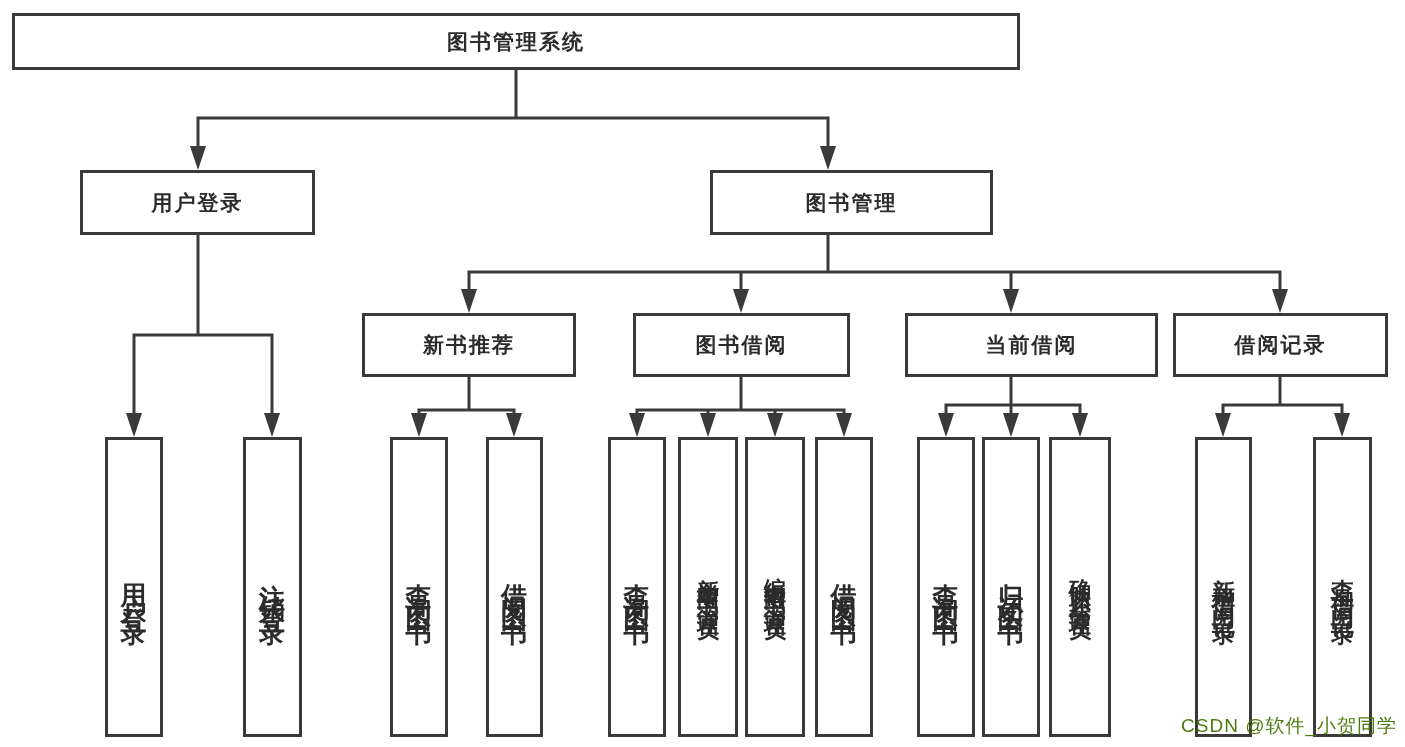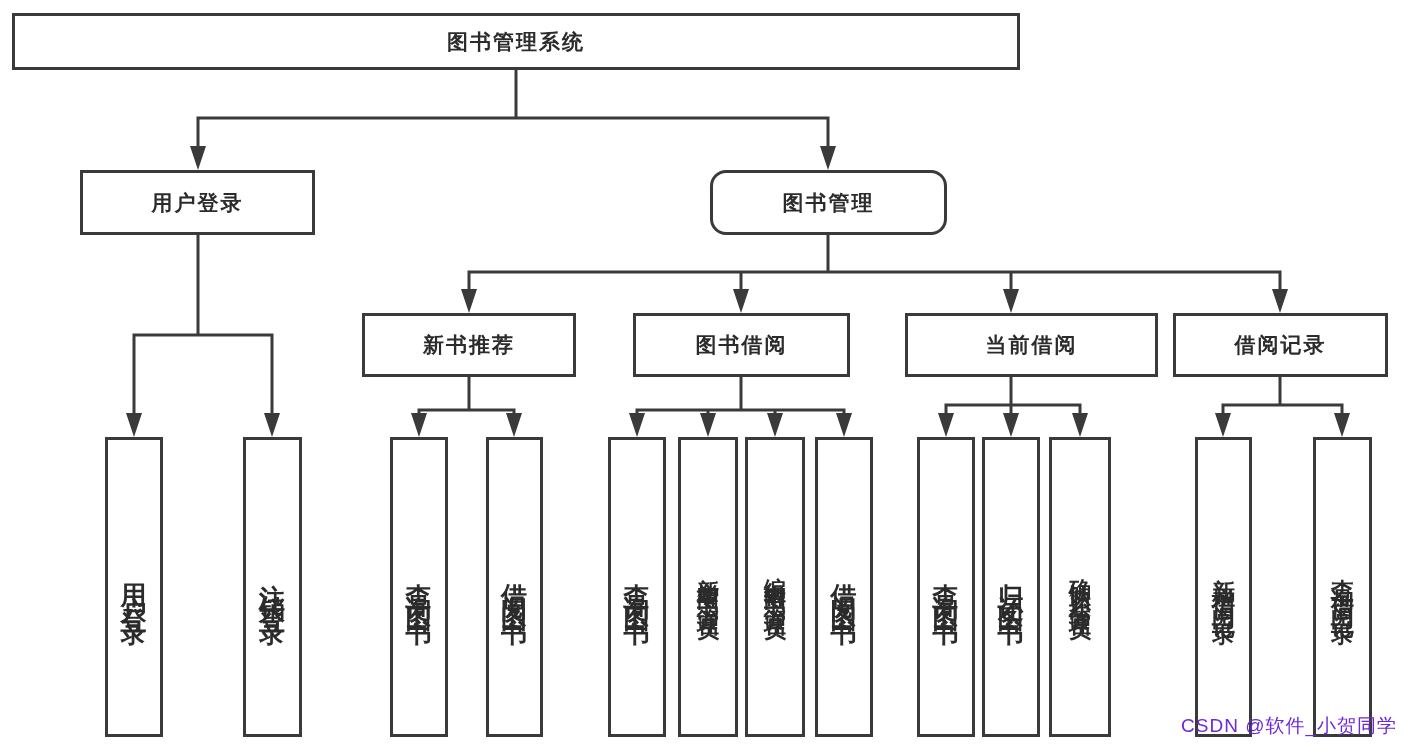--- a/index.html
+++ b/index.html
@@ -41,21 +41,21 @@
     line-height: 1;
   }
   .vlabel.short { font-size: 26px; letter-spacing: 12px; }
   .vlabel.mid   { font-size: 23px; letter-spacing: 9px;  }
   .vlabel.long  { font-size: 22px; letter-spacing: 6px;  }
   .watermark {
     position: absolute;
     right: 8px;
     bottom: 8px;
     font-size: 19px;
-    color: #6d28d9;
+    color: #4d7c0f;
     letter-spacing: 1px;
     z-index: 3;
     white-space: nowrap;
   }
 </style>
 </head>
 <body>
 
 <div class="stage">
 
@@ -114,21 +114,21 @@
     </g>
   </svg>
 
   <div class="node" style="left:12px; top:13px; width:1008px; height:57px;">
     <span class="hlabel">图书管理系统</span>
   </div>
 
   <div class="node" style="left:80px; top:170px; width:235px; height:65px;">
     <span class="hlabel">用户登录</span>
   </div>
-  <div class="node" style="left:710px; top:170px; width:237px; height:65px;border-radius:16px;">
+  <div class="node" style="left:710px; top:170px; width:283px; height:65px;">
     <span class="hlabel">图书管理</span>
   </div>
 
   <div class="node" style="left:633px; top:313px; width:217px; height:64px;">
     <span class="hlabel">图书借阅</span>
   </div>
   <div class="node" style="left:362px; top:313px; width:214px; height:64px;">
     <span class="hlabel">新书推荐</span>
   </div>
   <div class="node" style="left:905px; top:313px; width:253px; height:64px;">

